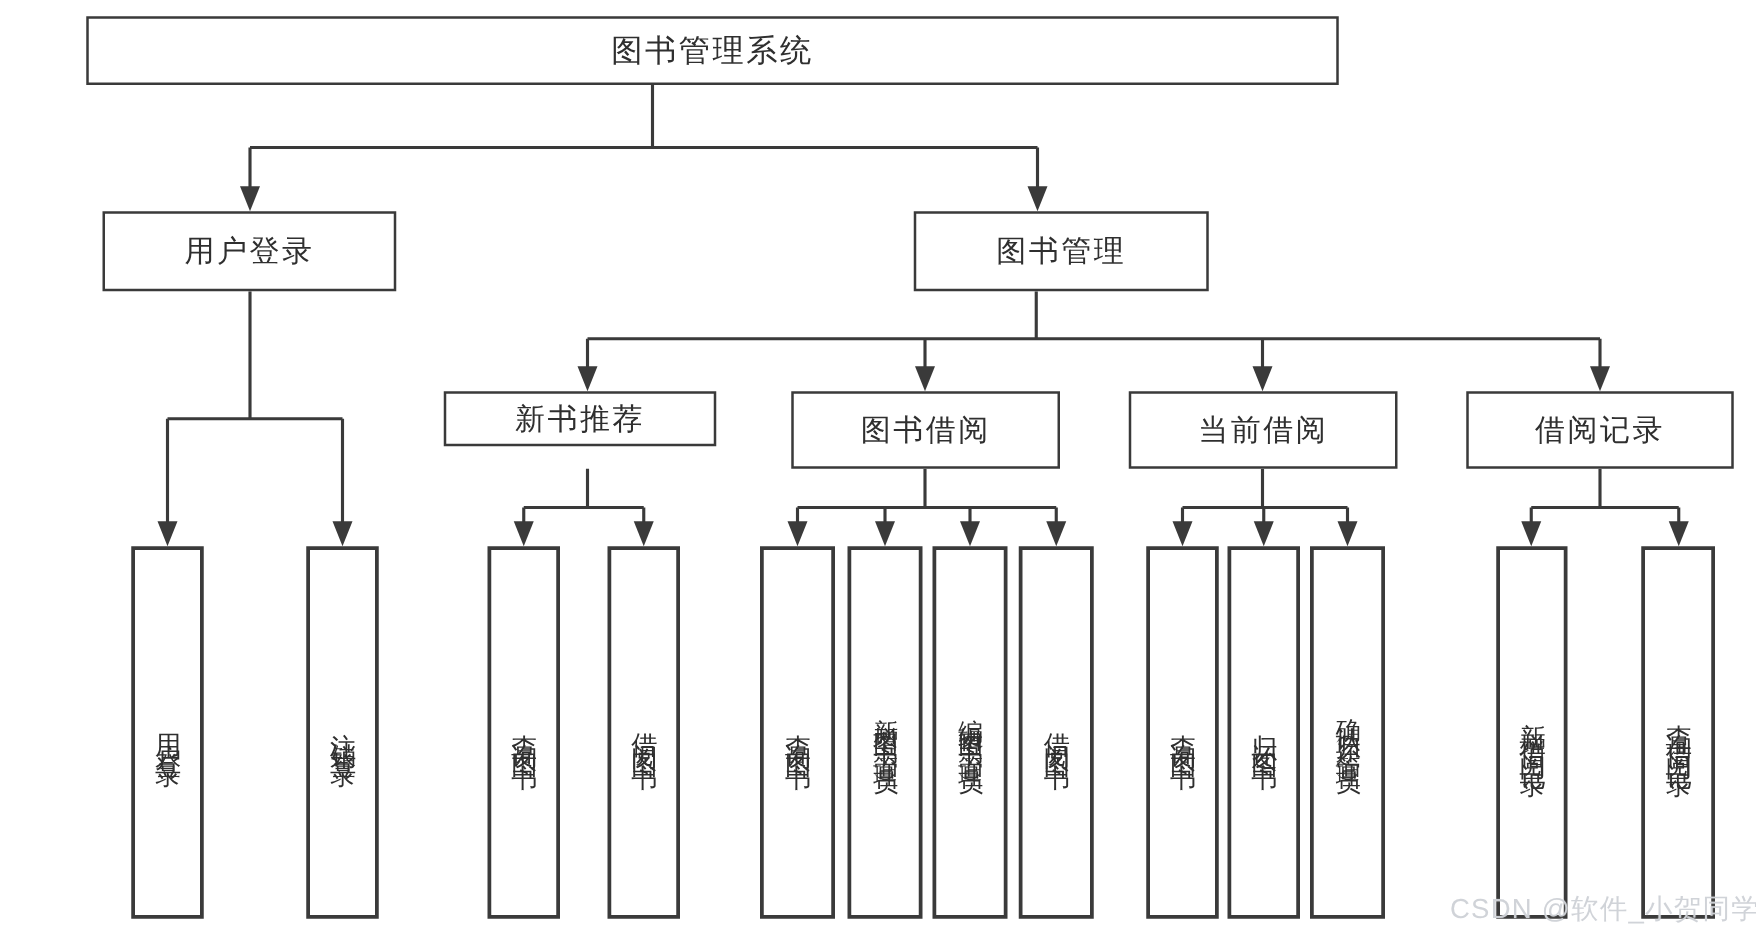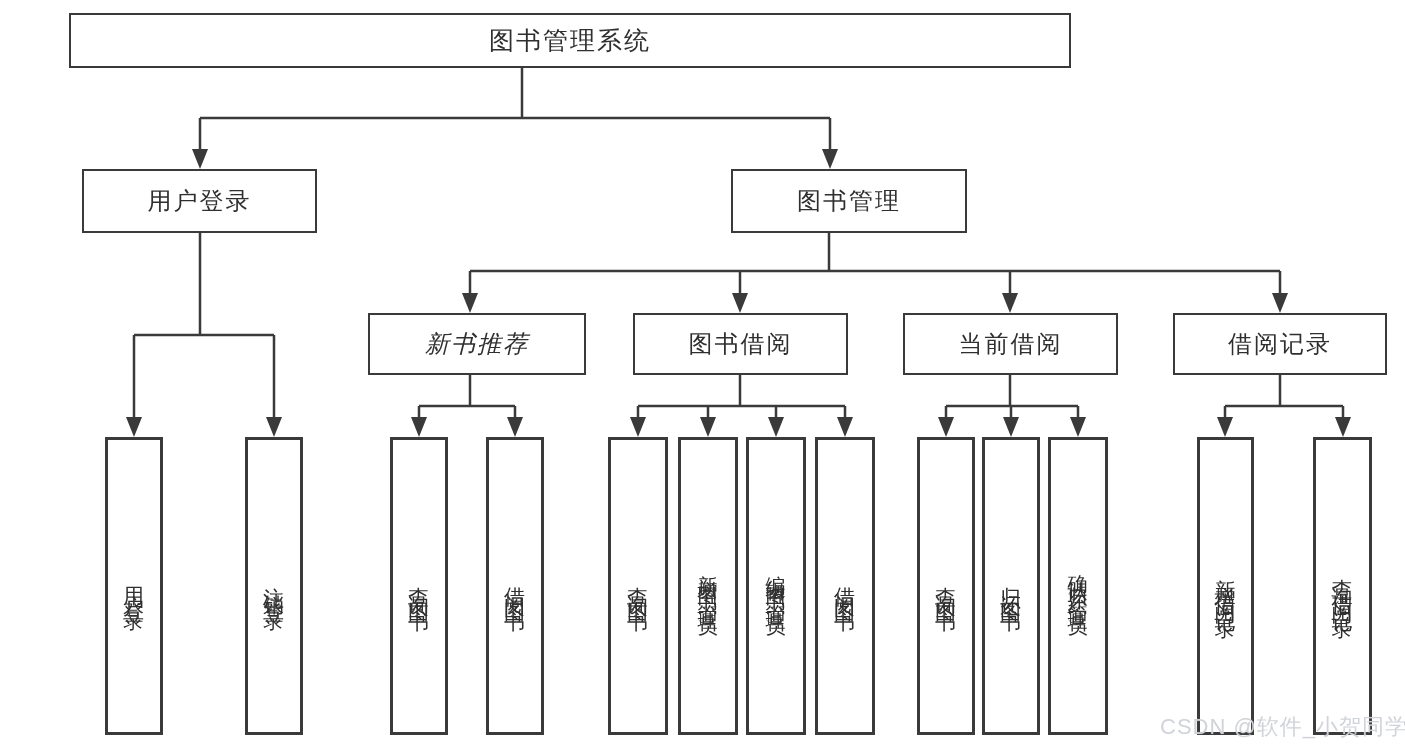--- a/index.html
+++ b/index.html
@@ -108,21 +108,21 @@
       <polygon points="1217,417 1233,417 1225,437"></polygon>
       <polygon points="1335,417 1351,417 1343,437"></polygon>
     </g>
   </svg>
 
   <div class="hbox" style="left:21px; top:13px; width:1002px; height:55px; border-width:2px; font-size:25px;margin-left:48px;">图书管理系统</div>
 
   <div class="hbox" style="left:82px; top:169px; width:235px; height:64px;">用户登录</div>
   <div class="hbox" style="left:711px; top:169px; width:236px; height:64px;margin-left:20px;">图书管理</div>
 
-  <div class="hbox" style="left:368px; top:313px; width:218px; height:62px;font-style:italic;">新书推荐</div>
+  <div class="hbox" style="left:355px; top:313px; width:218px; height:44px;">新书推荐</div>
   <div class="hbox" style="left:633px; top:313px; width:215px; height:62px;">图书借阅</div>
   <div class="hbox" style="left:903px; top:313px; width:215px; height:62px;">当前借阅</div>
   <div class="hbox" style="left:1173px; top:313px; width:214px; height:62px;">借阅记录</div>
 
   <div class="leaf" style="left:105px; width:58px;">用户登录</div>
   <div class="leaf" style="left:245px; width:58px;">注销登录</div>
 
   <div class="leaf" style="left:390px; width:58px;">查询图书</div>
   <div class="leaf" style="left:486px; width:58px;">借阅图书</div>
 

